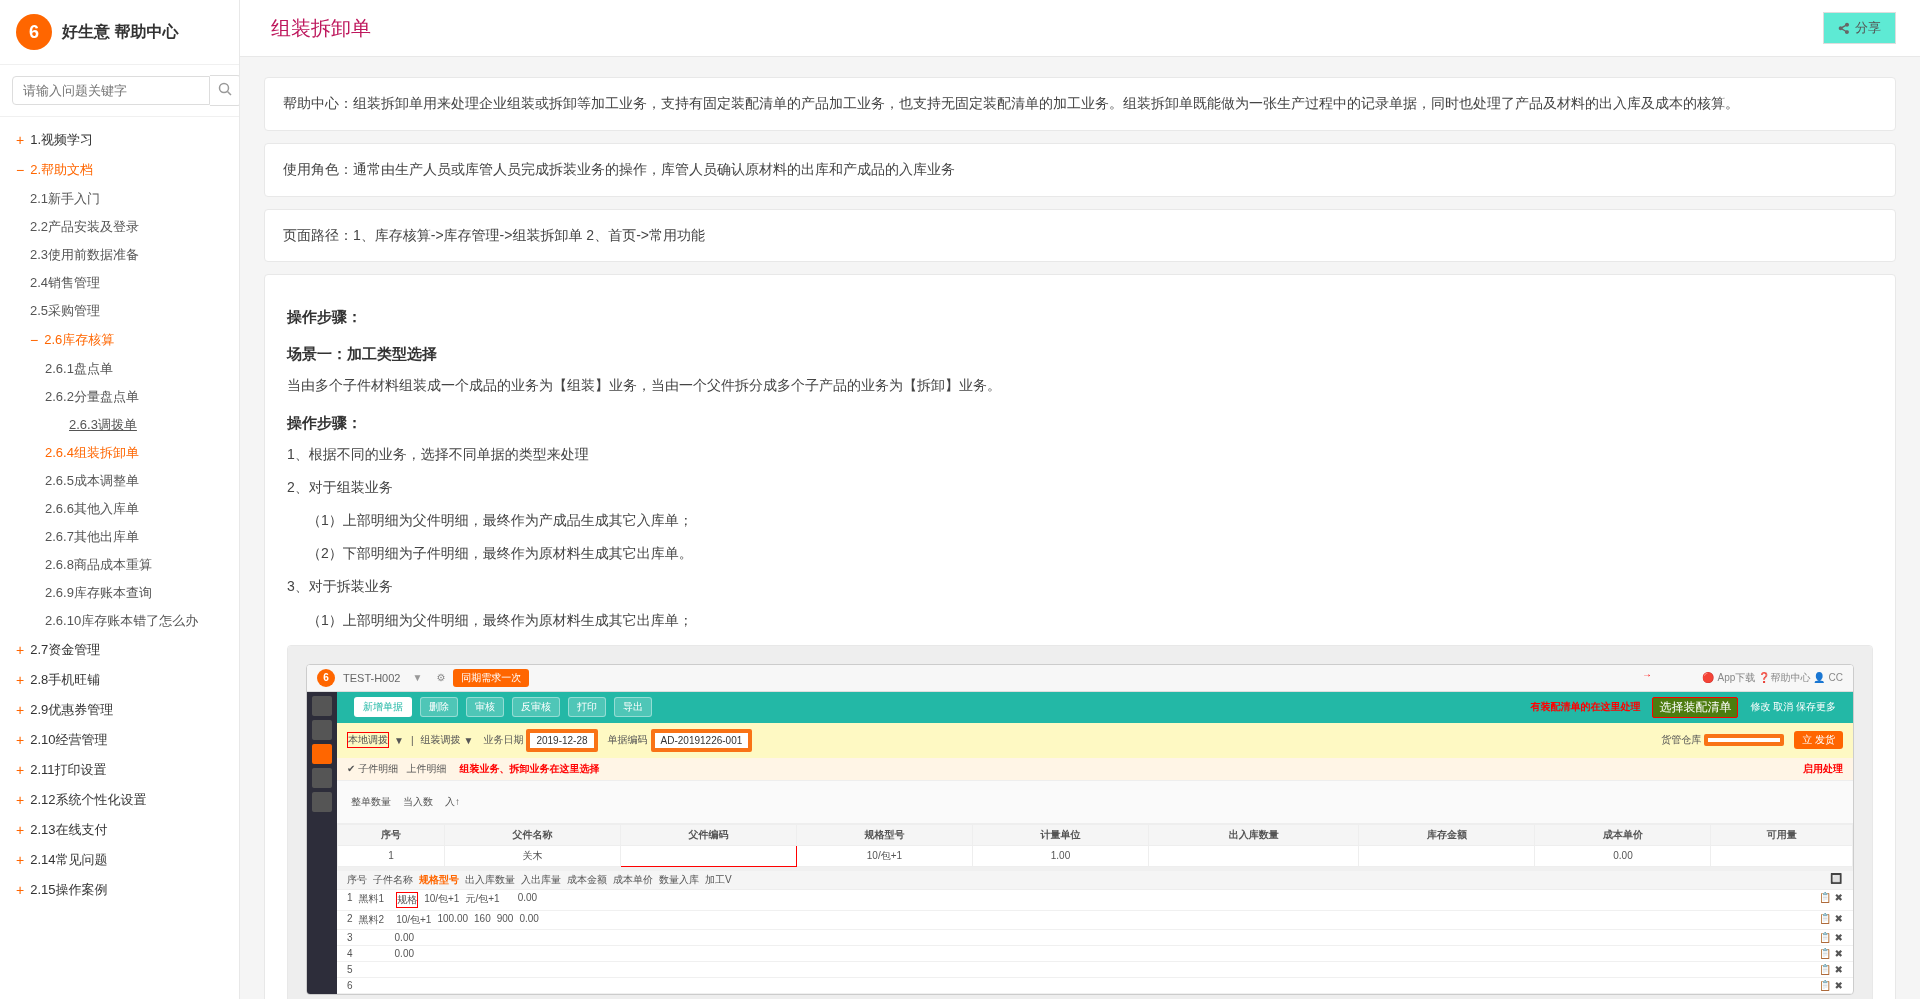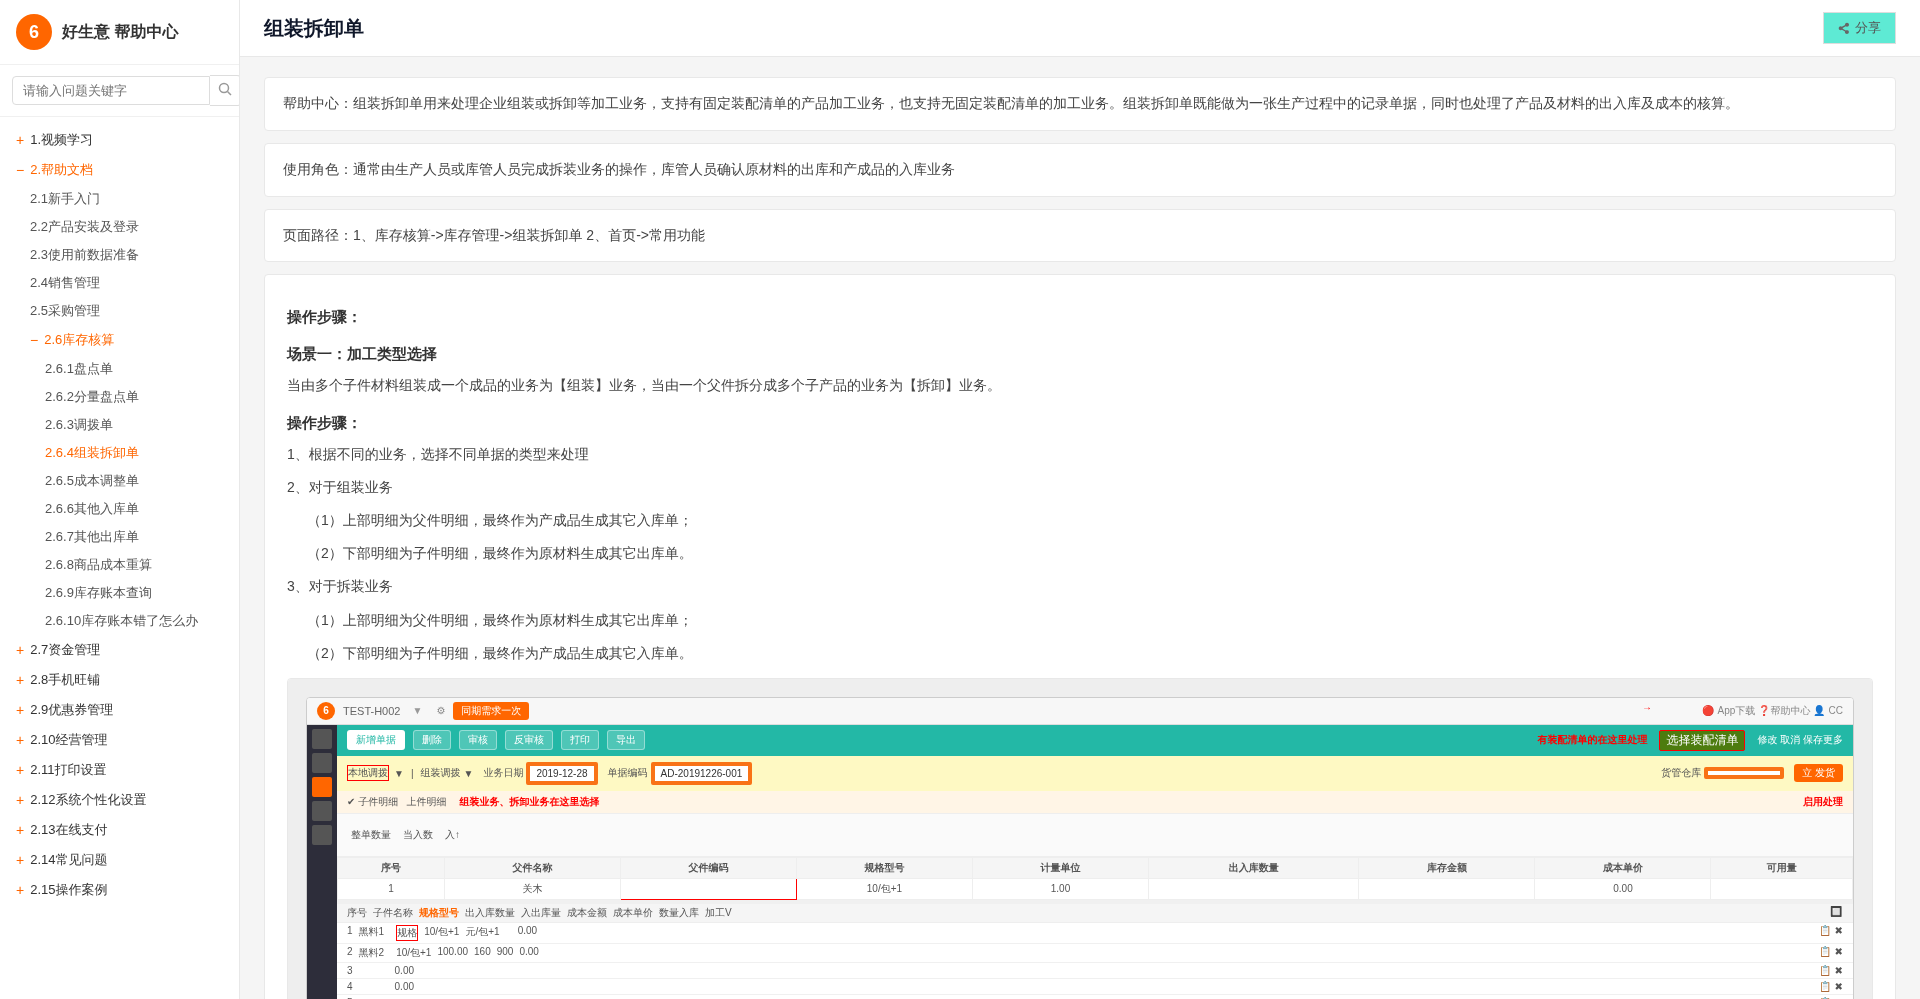--- a/index.html
+++ b/index.html
@@ -112,22 +112,23 @@
       background: #fff;
       border-bottom: 1px solid #e8e8e8;
       padding: 12px 24px;
       display: flex;
       align-items: center;
       justify-content: space-between;
     }
 
     .page-title {
       font-size: 20px;
-      font-weight: 700;
-      color: #0f172a;
+      font-weight: 400;
+      color: #be185d;
+      margin-left: 7px;
     }
 
     .share-btn {
       border: 1px solid #ddd;
       background: #5eead4;
       padding: 6px 14px;
       border-radius: 0;
       cursor: pointer;
       color: #555;
       font-size: 13px;
@@ -220,21 +221,21 @@
     .app-nav-btn {
       background: #f60;
       color: #fff;
       padding: 2px 8px;
       border-radius: 3px;
       font-size: 10px;
     }
 
     .app-toolbar {
       background: #23b8a6;
-      padding: 5px 10px;
+      padding: 5px 17px;
       display: flex;
       align-items: center;
       gap: 8px;
     }
 
     .toolbar-btn {
       background: rgba(255,255,255,0.2);
       color: #fff;
       padding: 2px 8px;
       border-radius: 3px;
@@ -349,21 +350,21 @@
     <div class="nav-sub-item">2.4销售管理</div>
     <div class="nav-sub-item">2.5采购管理</div>
 
     <div class="nav-section active" style="padding-left: 30px;">
       <span class="minus-icon">−</span>
       <span>2.6库存核算</span>
     </div>
 
     <div class="nav-sub-item" style="padding-left: 45px;">2.6.1盘点单</div>
     <div class="nav-sub-item" style="padding-left: 45px;">2.6.2分量盘点单</div>
-    <div class="nav-sub-item" style="padding-left: 45px;">2.6.3调拨单</div>
+    <div class="nav-sub-item" style="padding-left: 69px; text-decoration: underline;">2.6.3调拨单</div>
     <div class="nav-sub-item active" style="padding-left: 45px;">2.6.4组装拆卸单</div>
     <div class="nav-sub-item" style="padding-left: 45px;">2.6.5成本调整单</div>
     <div class="nav-sub-item" style="padding-left: 45px;">2.6.6其他入库单</div>
     <div class="nav-sub-item" style="padding-left: 45px;">2.6.7其他出库单</div>
     <div class="nav-sub-item" style="padding-left: 45px;">2.6.8商品成本重算</div>
     <div class="nav-sub-item" style="padding-left: 45px;">2.6.9库存账本查询</div>
     <div class="nav-sub-item" style="padding-left: 45px;">2.6.10库存账本错了怎么办</div>
 
     <div class="nav-section">
       <span class="plus-icon">+</span>
@@ -433,21 +434,20 @@
       <p class="bold-title">操作步骤：</p>
       <p class="bold-title">场景一：加工类型选择</p>
       <p>当由多个子件材料组装成一个成品的业务为【组装】业务，当由一个父件拆分成多个子产品的业务为【拆卸】业务。</p>
       <p class="bold-title">操作步骤：</p>
       <p>1、根据不同的业务，选择不同单据的类型来处理</p>
       <p>2、对于组装业务</p>
       <p class="indent-1">（1）上部明细为父件明细，最终作为产成品生成其它入库单；</p>
       <p class="indent-1">（2）下部明细为子件明细，最终作为原材料生成其它出库单。</p>
       <p>3、对于拆装业务</p>
       <p class="indent-1">（1）上部明细为父件明细，最终作为原材料生成其它出库单；</p>
-      <p class="indent-1">（2）下部明细为子件明细，最终作为产成品生成其它入库单。</p>
 
       <div class="screenshot-container">
         <div class="mockup-wrapper" style="background:#eee; padding:8px; position:relative;">
 
           <div class="app-window">
 
             <div class="app-topbar">
               <div class="app-logo-small">6</div>
               <span class="app-id">TEST-H002</span>
               <span style="margin-left:4px;color:#999;font-size:10px;">▼</span>

